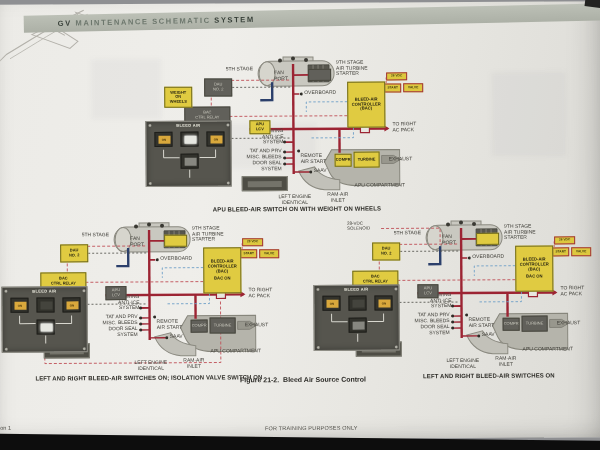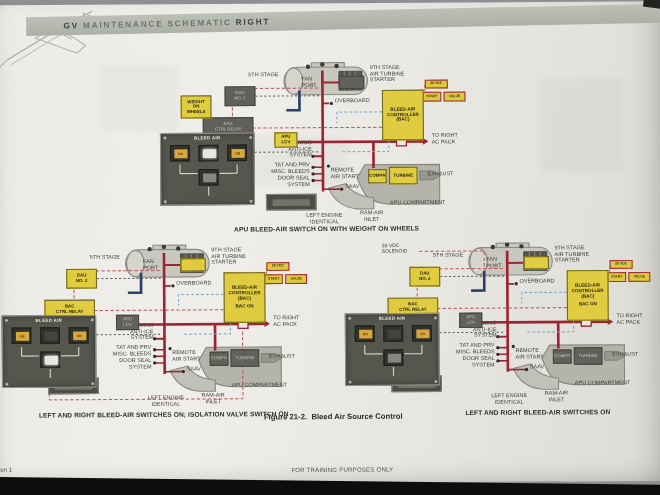--- a/index.html
+++ b/index.html
@@ -62,21 +62,21 @@
       <path d="M10,50 C34,36 58,20 88,6" stroke-width="1.2"></path>
       <path d="M14,54 C38,40 62,24 92,10" stroke-width="0.8"></path>
       <path d="M36,30 L74,44 L82,37 L56,20 Z"></path>
       <path d="M80,8 L97,14 L88,19 Z"></path>
       <path d="M10,50 l-7,7"></path>
       <path d="M60,26 l9,5"></path>
     </g>
   </svg>
 
   <div class="band">
-    <div class="band-inner"><span class="hdr-strong">GV</span><span> </span><span class="hdr-mid">MAINTENANCE SCHEMATIC</span><span> </span><span class="hdr-strong">RIGHT</span></div>
+    <div class="band-inner"><span class="hdr-strong">GV</span><span> </span><span class="hdr-mid">MAINTENANCE SCHEMATIC</span><span> </span><span class="hdr-strong">SYSTEM</span></div>
   </div>
 
   <div class="ghost" style="left:95px;top:55px;width:70px;height:60px;"></div>
   <div class="ghost" style="left:230px;top:120px;width:90px;height:45px;"></div>
   <div class="ghost" style="left:495px;top:70px;width:75px;height:85px;"></div>
 
   <div id="stage" style="position:absolute;left:0;top:0;width:600px;height:436px;">
       <div class="diag" style="position: absolute; left: 145px; top: 53px; width: 310px; height: 165px;">
         <svg width="310" height="165" viewBox="0 0 310 165" class="lines" style="overflow: visible;">
           <path d="M142,1 h30 v8 h-30 z" fill="#c9c8c0" stroke="#8b8a80" stroke-width="1"></path>

